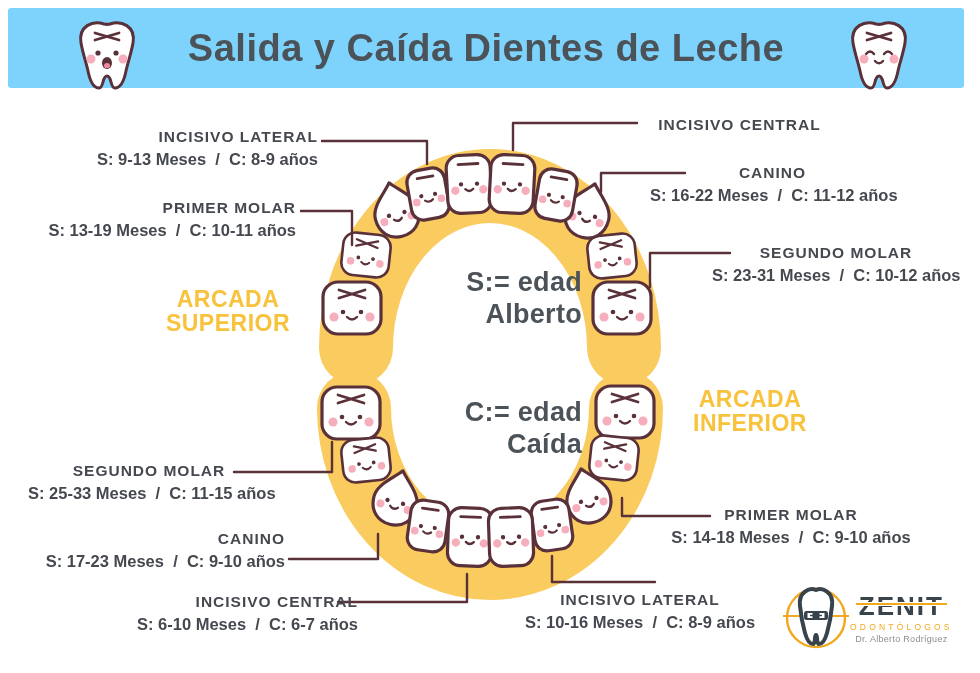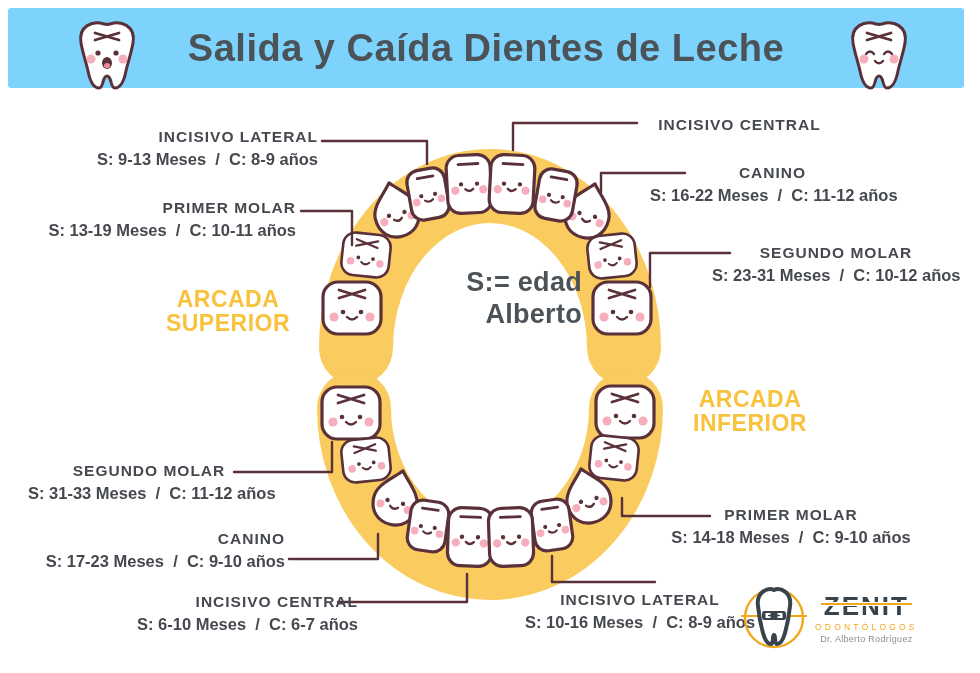--- a/index.html
+++ b/index.html
@@ -18,21 +18,21 @@
   .tooth-label .name{font-size:15.5px;letter-spacing:1px;}
   .tooth-label .detail{font-size:16.5px;margin-top:3px;white-space:pre;}
   .alr{text-align:right;} .alc{text-align:center;}
   
   .arcada{position:absolute;color:#F8C23C;font-weight:bold;font-size:23px;line-height:1.05;
           text-align:center;letter-spacing:.5px;}
   
   .center-note{position:absolute;color:#4B5258;font-weight:bold;font-size:27px;line-height:1.2;
                text-align:right;letter-spacing:.3px;}
   
-  .logo{position:absolute;left:740px;top:583px;width:196px;display:flex;align-items:center;gap:7px;}
+  .logo{position:absolute;left:782px;top:583px;width:196px;display:flex;align-items:center;gap:0;}
   .logo-text{display:flex;flex-direction:column;align-items:center;}
   .brand{position:relative;font-size:26px;font-weight:bold;color:#39434B;letter-spacing:2px;line-height:1;}
   .brand .slit{position:absolute;left:-3px;right:-3px;top:9px;height:4px;
     background:linear-gradient(#fff 0 1px,#F2A81D 1px 3px,#fff 3px 4px);}
   .tagline{font-size:8.5px;font-weight:normal;color:#F2A81D;letter-spacing:3.2px;margin-top:3px;}
   .doctor{font-size:9px;color:#8E8E8E;margin-top:2px;letter-spacing:.3px;}
 </style>
 </head>
 <body>
 
@@ -152,21 +152,21 @@
   <div class="tooth-label alc" style="left:650px;top:163px;width:245px;">
     <div class="name">CANINO</div>
     <div class="detail">S: 16-22 Meses  /  C: 11-12 años</div>
   </div>
   <div class="tooth-label alc" style="left:712px;top:243px;width:248px;">
     <div class="name">SEGUNDO MOLAR</div>
     <div class="detail">S: 23-31 Meses  /  C: 10-12 años</div>
   </div>
   <div class="tooth-label alc" style="left:28px;top:461px;width:242px;">
     <div class="name">SEGUNDO MOLAR</div>
-    <div class="detail">S: 31-33 Meses  /  C: 11-12 años</div>
+    <div class="detail">S: 25-33 Meses  /  C: 11-15 años</div>
   </div>
   <div class="tooth-label alr" style="left:35px;top:529px;width:250px;">
     <div class="name">CANINO</div>
     <div class="detail">S: 17-23 Meses  /  C: 9-10 años</div>
   </div>
   <div class="tooth-label alr" style="left:95px;top:592px;width:263px;">
     <div class="name">INCISIVO CENTRAL</div>
     <div class="detail">S: 6-10 Meses  /  C: 6-7 años</div>
   </div>
   <div class="tooth-label alc" style="left:515px;top:590px;width:250px;">
@@ -183,20 +183,24 @@
     <div>SUPERIOR</div>
   </div>
   <div class="arcada" style="left:672px;top:387px;width:156px;">
     <div>ARCADA</div>
     <div>INFERIOR</div>
   </div>
 
   <div class="center-note" style="left:398px;top:266px;width:184px;">
     <div>S:= edad</div>
     <div>Alberto</div>
+  </div>
+  <div class="center-note" style="left:398px;top:396px;width:184px;">
+    <div>C:= edad</div>
+    <div>Caída</div>
   </div>
 
   <div class="logo">
     <svg width="68" height="70" viewBox="-34 -35 68 70">
       <circle cx="0" cy="0" r="29" fill="none" stroke="#F2A81D" stroke-width="2.4"></circle>
       <line x1="-33" y1="-2" x2="33" y2="-2" stroke="#F2A81D" stroke-width="2"></line>
       <path d="M-16 -12 C-18 -26 -6 -31 0 -28 C6 -31 18 -26 16 -12 C15 -2 13 8 11 15 C9 22 6 26 3 26 C0 26 2 17 0 17 C-2 17 0 26 -3 26 C-6 26 -9 22 -11 15 C-13 8 -15 -2 -16 -12 Z" fill="#fff" stroke="#39434B" stroke-width="4" stroke-linejoin="round"></path>
       <rect x="-12" y="-7" width="24" height="9" rx="2.5" fill="#39434B"></rect>
       <rect x="-8.5" y="-5" width="5" height="5" fill="#fff"></rect>
       <rect x="3.5" y="-5" width="5" height="5" fill="#fff"></rect>

